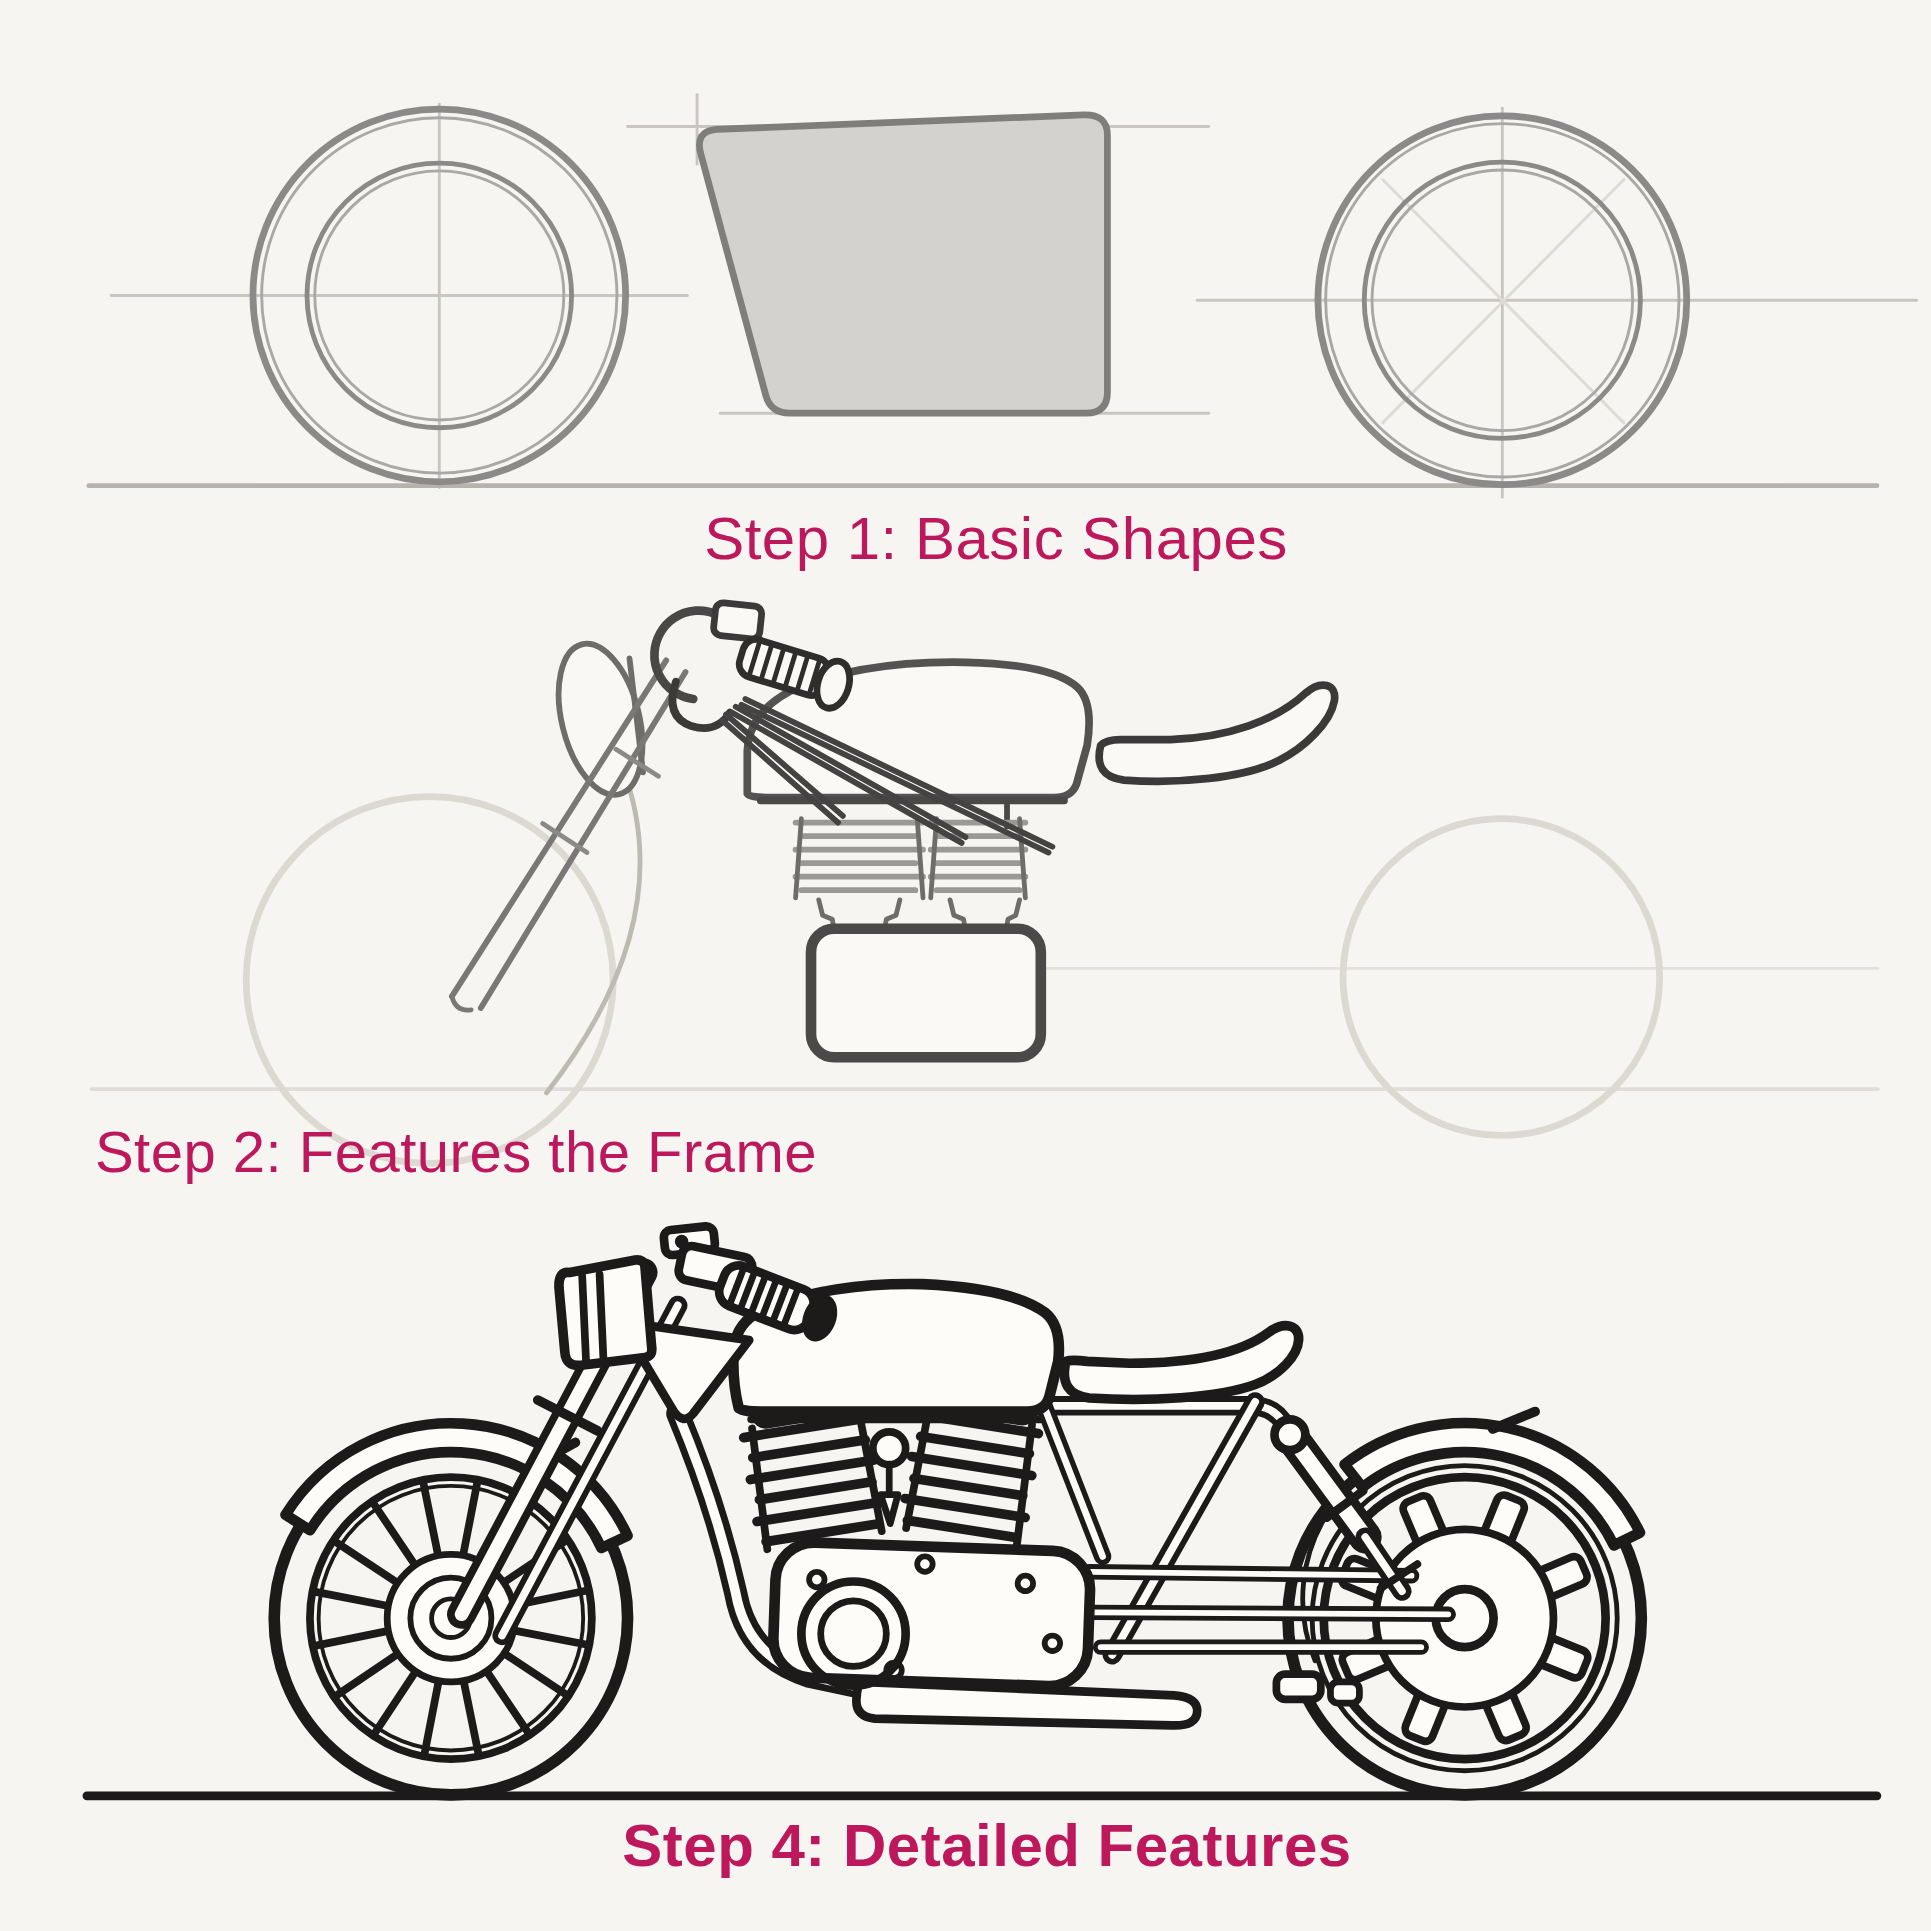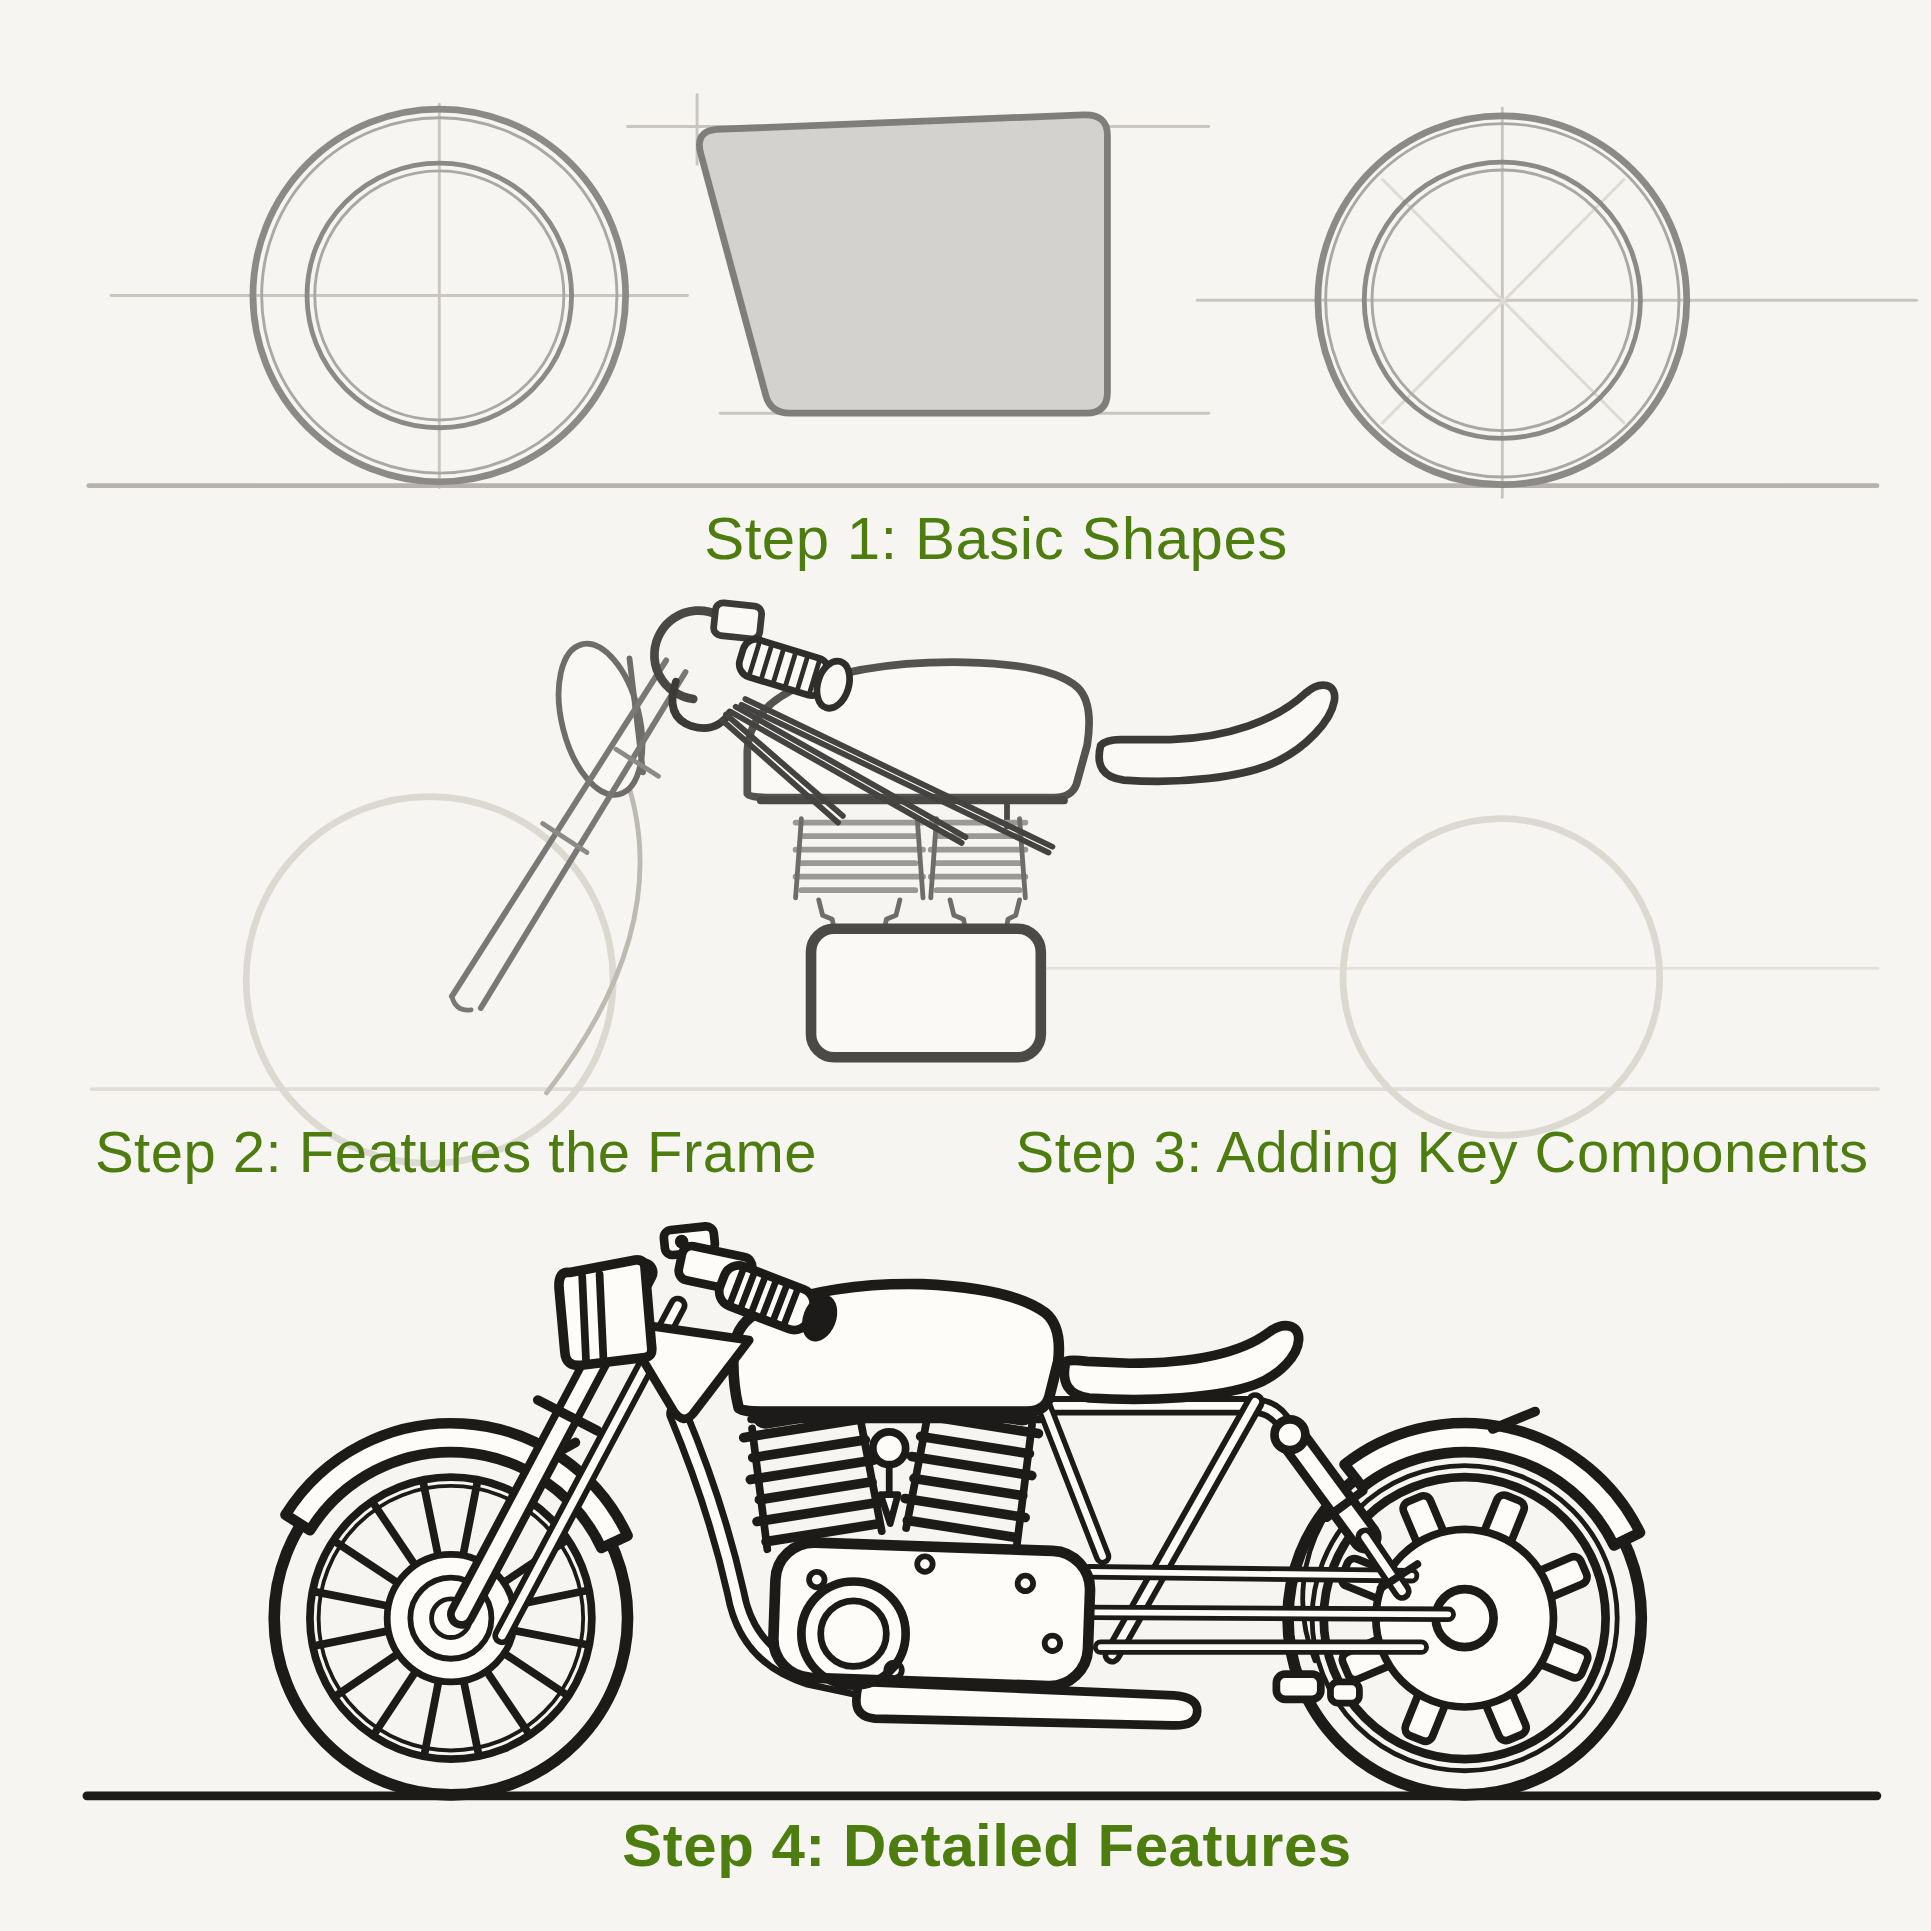--- a/index.html
+++ b/index.html
@@ -8,21 +8,21 @@
     background:#f6f5f1;
     font-family:"Liberation Sans", sans-serif;
     position:relative;overflow:hidden;
   }
   .canvas{position:absolute;inset:0;width:1931px;height:1931px;}
   svg.art{position:absolute;left:0;top:0;}
   .caption{
     position:absolute;
     transform:translateX(-50%);
     white-space:nowrap;
-    color:#4d7c0f;
+    color:#be185d;
     font-weight:400;
     letter-spacing:0.5px;
   }
   .cap-lg{font-size:60px;}
   .cap-md{font-size:58px;}
 </style>
 </head>
 <body>
 
 <div class="canvas">
@@ -363,16 +363,15 @@
           <line x1="76" y1="4" x2="76" y2="40"></line>
         </g>
         <ellipse cx="108" cy="22" rx="17" ry="25" fill="#1c1b1a" stroke="none"></ellipse>
       </g>
     </g>
   </g>
 </svg>
 
 <div class="caption cap-lg" style="left:996px; top:504px;">Step 1: Basic Shapes</div>
 <div class="caption cap-md" style="left:456px; top:1118px;">Step 2: Features the Frame</div>
-<div class="caption cap-md" style="left:1442px; top:1118px;">Step 3: Adding Key Components</div>
 <div class="caption cap-lg" style="left:987px; top:1811px;font-weight:bold;">Step 4: Detailed Features</div>
 </div>
 
 
 </body></html>

